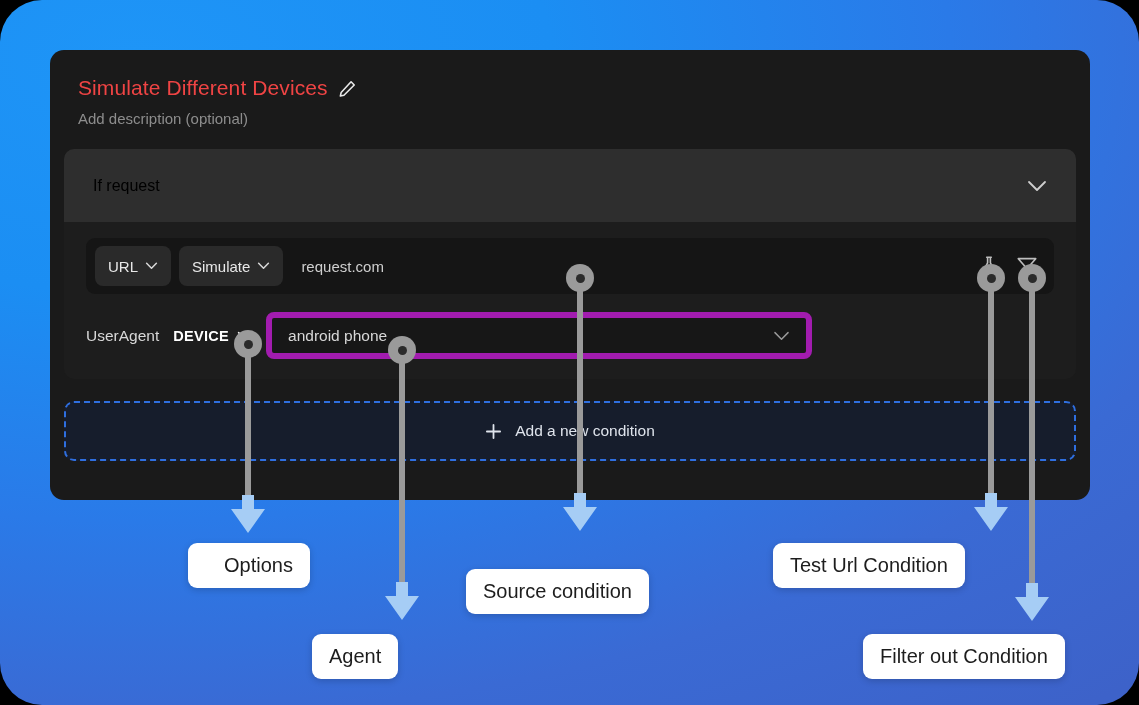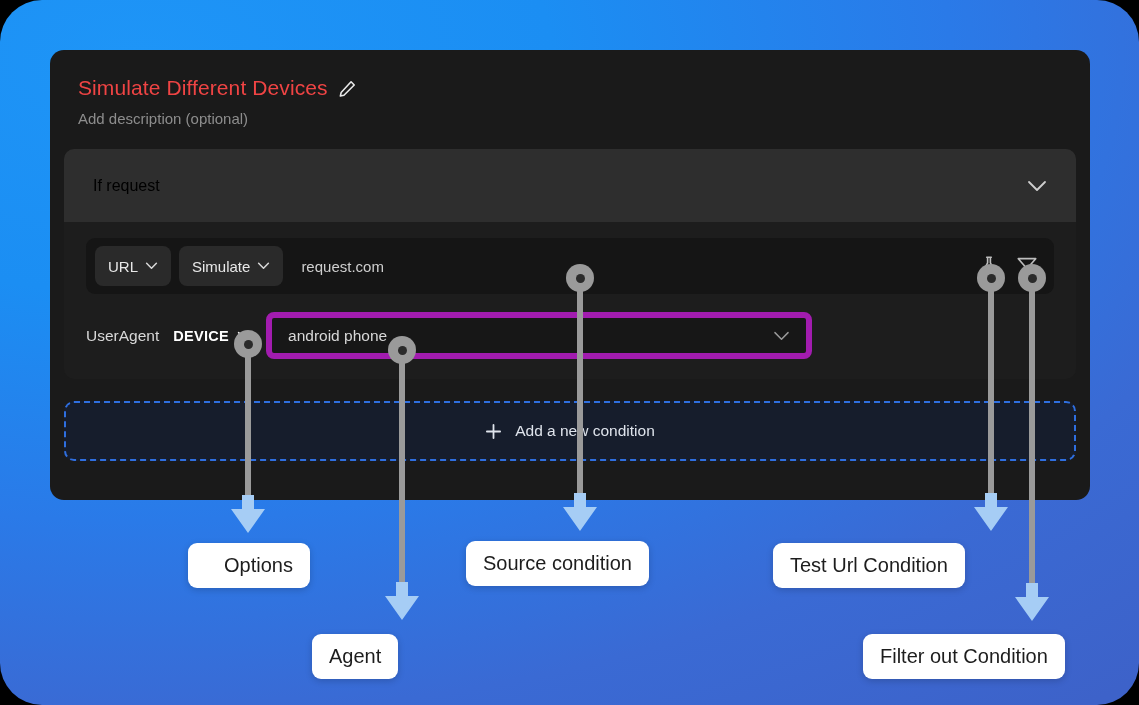--- a/index.html
+++ b/index.html
@@ -275,21 +275,21 @@
       <path d="M20 38 L3 14 H14 V0 H26 V14 H37 Z" fill="#a6cdf5"></path>
     </svg>
     <div class="dot" style="left:388px; top:336px;"></div>
     <div class="label-box" style="left:312px; top:634px;">Agent</div>
 
     <div class="stem" style="left:577px; top:278px; height:225px;"></div>
     <svg class="arrow" style="left:560px; top:493px;" width="40" height="40" viewBox="0 0 40 40">
       <path d="M20 38 L3 14 H14 V0 H26 V14 H37 Z" fill="#a6cdf5"></path>
     </svg>
     <div class="dot" style="left:566px; top:264px;"></div>
-    <div class="label-box" style="left:466px; top:541px;">Source condition</div>
+    <div class="label-box" style="left:466px; top:569px;">Source condition</div>
 
     <div class="stem" style="left:988px; top:278px; height:225px;"></div>
     <svg class="arrow" style="left:971px; top:493px;" width="40" height="40" viewBox="0 0 40 40">
       <path d="M20 38 L3 14 H14 V0 H26 V14 H37 Z" fill="#a6cdf5"></path>
     </svg>
     <div class="dot" style="left:977px; top:264px;"></div>
     <div class="label-box" style="left:773px; top:543px;">Test Url Condition</div>
 
     <div class="stem" style="left:1029px; top:278px; height:315px;"></div>
     <svg class="arrow" style="left:1012px; top:583px;" width="40" height="40" viewBox="0 0 40 40">

